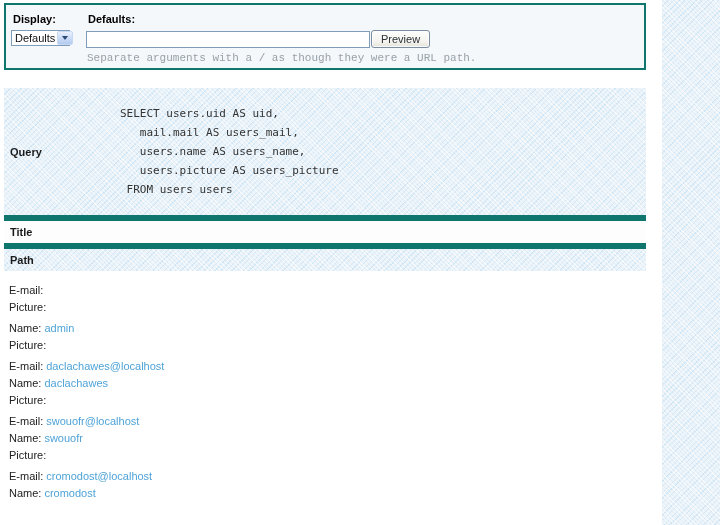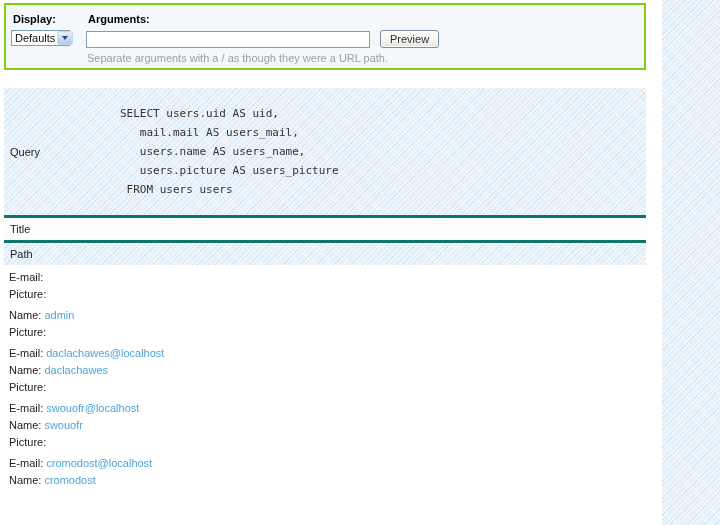--- a/index.html
+++ b/index.html
@@ -16,74 +16,74 @@
       repeating-linear-gradient(45deg, rgba(255,255,255,0.55) 0px, rgba(255,255,255,0.55) 1px, transparent 1px, transparent 3px),
       repeating-linear-gradient(135deg, rgba(176,214,240,0.45) 0px, rgba(176,214,240,0.45) 1px, transparent 1px, transparent 4px);
     align-items: flex-end;
   }
   .right-strip { position:absolute; left:662px; top:0; width:58px; height:525px; }
 
   .content { position:absolute; left:4px; top:3px; width:642px; }
 
   
   .preview-box {
-    border:2px solid #84cc16; background:#f4f8fb;
+    border:2px solid #0f766e; background:#f4f8fb;
     height:67px; padding:6px 8px 6px 5px;
     display:flex; gap:13px;
   }
   .form-label { font-weight:bold; color:#000; margin:2px 0 5px 2px; }
   .col-display { width:62px; flex:none; }
   .col-args { flex:1; }
 
   .xp-select {
     display:inline-flex; align-items:center; width:59px; height:16px;
     border:1px solid #7f9db9; background:#fff; cursor:default;
   }
   .xp-select-text { flex:1; padding:0 2px 1px 3px; color:#111; }
   .xp-select-btn {
     width:16px; height:14px; margin-right:1px; flex:none;
     background:linear-gradient(180deg,#e9f0fc 0%,#cfdef7 45%,#b3cbf0 100%);
     border:1px solid #c7d9f2; border-radius:2px;
     display:flex; align-items:center; justify-content:center;
   }
   .arrow-down { width:0; height:0; border-left:3px solid transparent; border-right:3px solid transparent; border-top:4px solid #2c4a73; }
 
-  .args-row { display:flex; gap:10px; align-items:flex-end; }
+  .args-row { display:flex; gap:1px; align-items:flex-end; }
   .xp-input {
     width:284px; height:17px; border:1px solid #7f9db9; background:#fff;
     font-family:"Liberation Sans", sans-serif; font-size:11px; padding:1px 3px;
     outline:none;
   }
   .xp-button {
     height:18px; padding:1px 9px 2px; cursor:pointer;
     border:1px solid #7b8da0; border-radius:3px;
     background:linear-gradient(180deg,#fdfdfc 0%,#f4f3ef 65%,#e4e3db 100%);
     box-shadow:inset 0 0 0 1px rgba(255,255,255,0.75);
     font-family:"Liberation Sans", sans-serif; font-size:11px; color:#2b3136;
   }
-  .help-text { color:#98a1a8; margin:4px 0 0 1px; }
+  .help-text { color:#98a1a8; margin:4px 0 0 1px;font-family:Liberation Mono, monospace; }
 
   
   .info-table { margin-top:18px; width:642px; }
   .info-row { display:flex; }
-  .info-row + .info-row { border-top:3px solid #0f766e; }
-  .info-label { width:116px; flex:none; padding:5px 0 5px 6px; font-weight:normal; color:#1b1b1b; }
+  .info-row + .info-row { border-top:6px solid #0f766e; }
+  .info-label { width:116px; flex:none; padding:5px 0 5px 6px; font-weight:bold; color:#1b1b1b; }
   .info-value { flex:1; padding:5px 0; color:#333; }
   .row-query { align-items:center; padding:16px 0; }
   .row-query .info-label { padding-top:0; padding-bottom:0; }
   .query-sql {
     margin:0; flex:1;
     font-family:"DejaVu Sans Mono", monospace;
     font-size:11px; line-height:19px; color:#333;
     white-space:pre;
   }
   .row-title { background:#fdfdfe; }
 
   
-  .results { margin-top:4px; padding-left:5px; }
+  .results { margin-top:11px; padding-left:5px; }
   .user-entry { margin-bottom:4px; }
   .user-line { line-height:17px; white-space:nowrap; }
   .field-label { color:#222; }
   .field-value { margin-left:3px; }
   a.field-value, .field-value.link { color:#4fa3d8; text-decoration:none; cursor:pointer; }
   .field-value.plain { color:#222; }
 </style>
 </head>
 <body>
 
@@ -95,21 +95,21 @@
     <div class="col-display">
       <div class="form-label">Display:</div>
       <div class="xp-select">
         <span class="xp-select-text">Defaults</span>
         <span class="xp-select-btn">
             <span class="arrow-down"></span>
           </span>
       </div>
     </div>
     <div class="col-args">
-      <div class="form-label">Arguments:</div>
+      <div class="form-label">Defaults:</div>
       <div class="args-row">
         <input type="text" class="xp-input" value="" style="">
         <button class="xp-button">Preview</button>
       </div>
       <div class="help-text">Separate arguments with a / as though they were a URL path.</div>
     </div>
   </div>
 
   <div class="info-table">
     <div class="info-row row-query texture">

